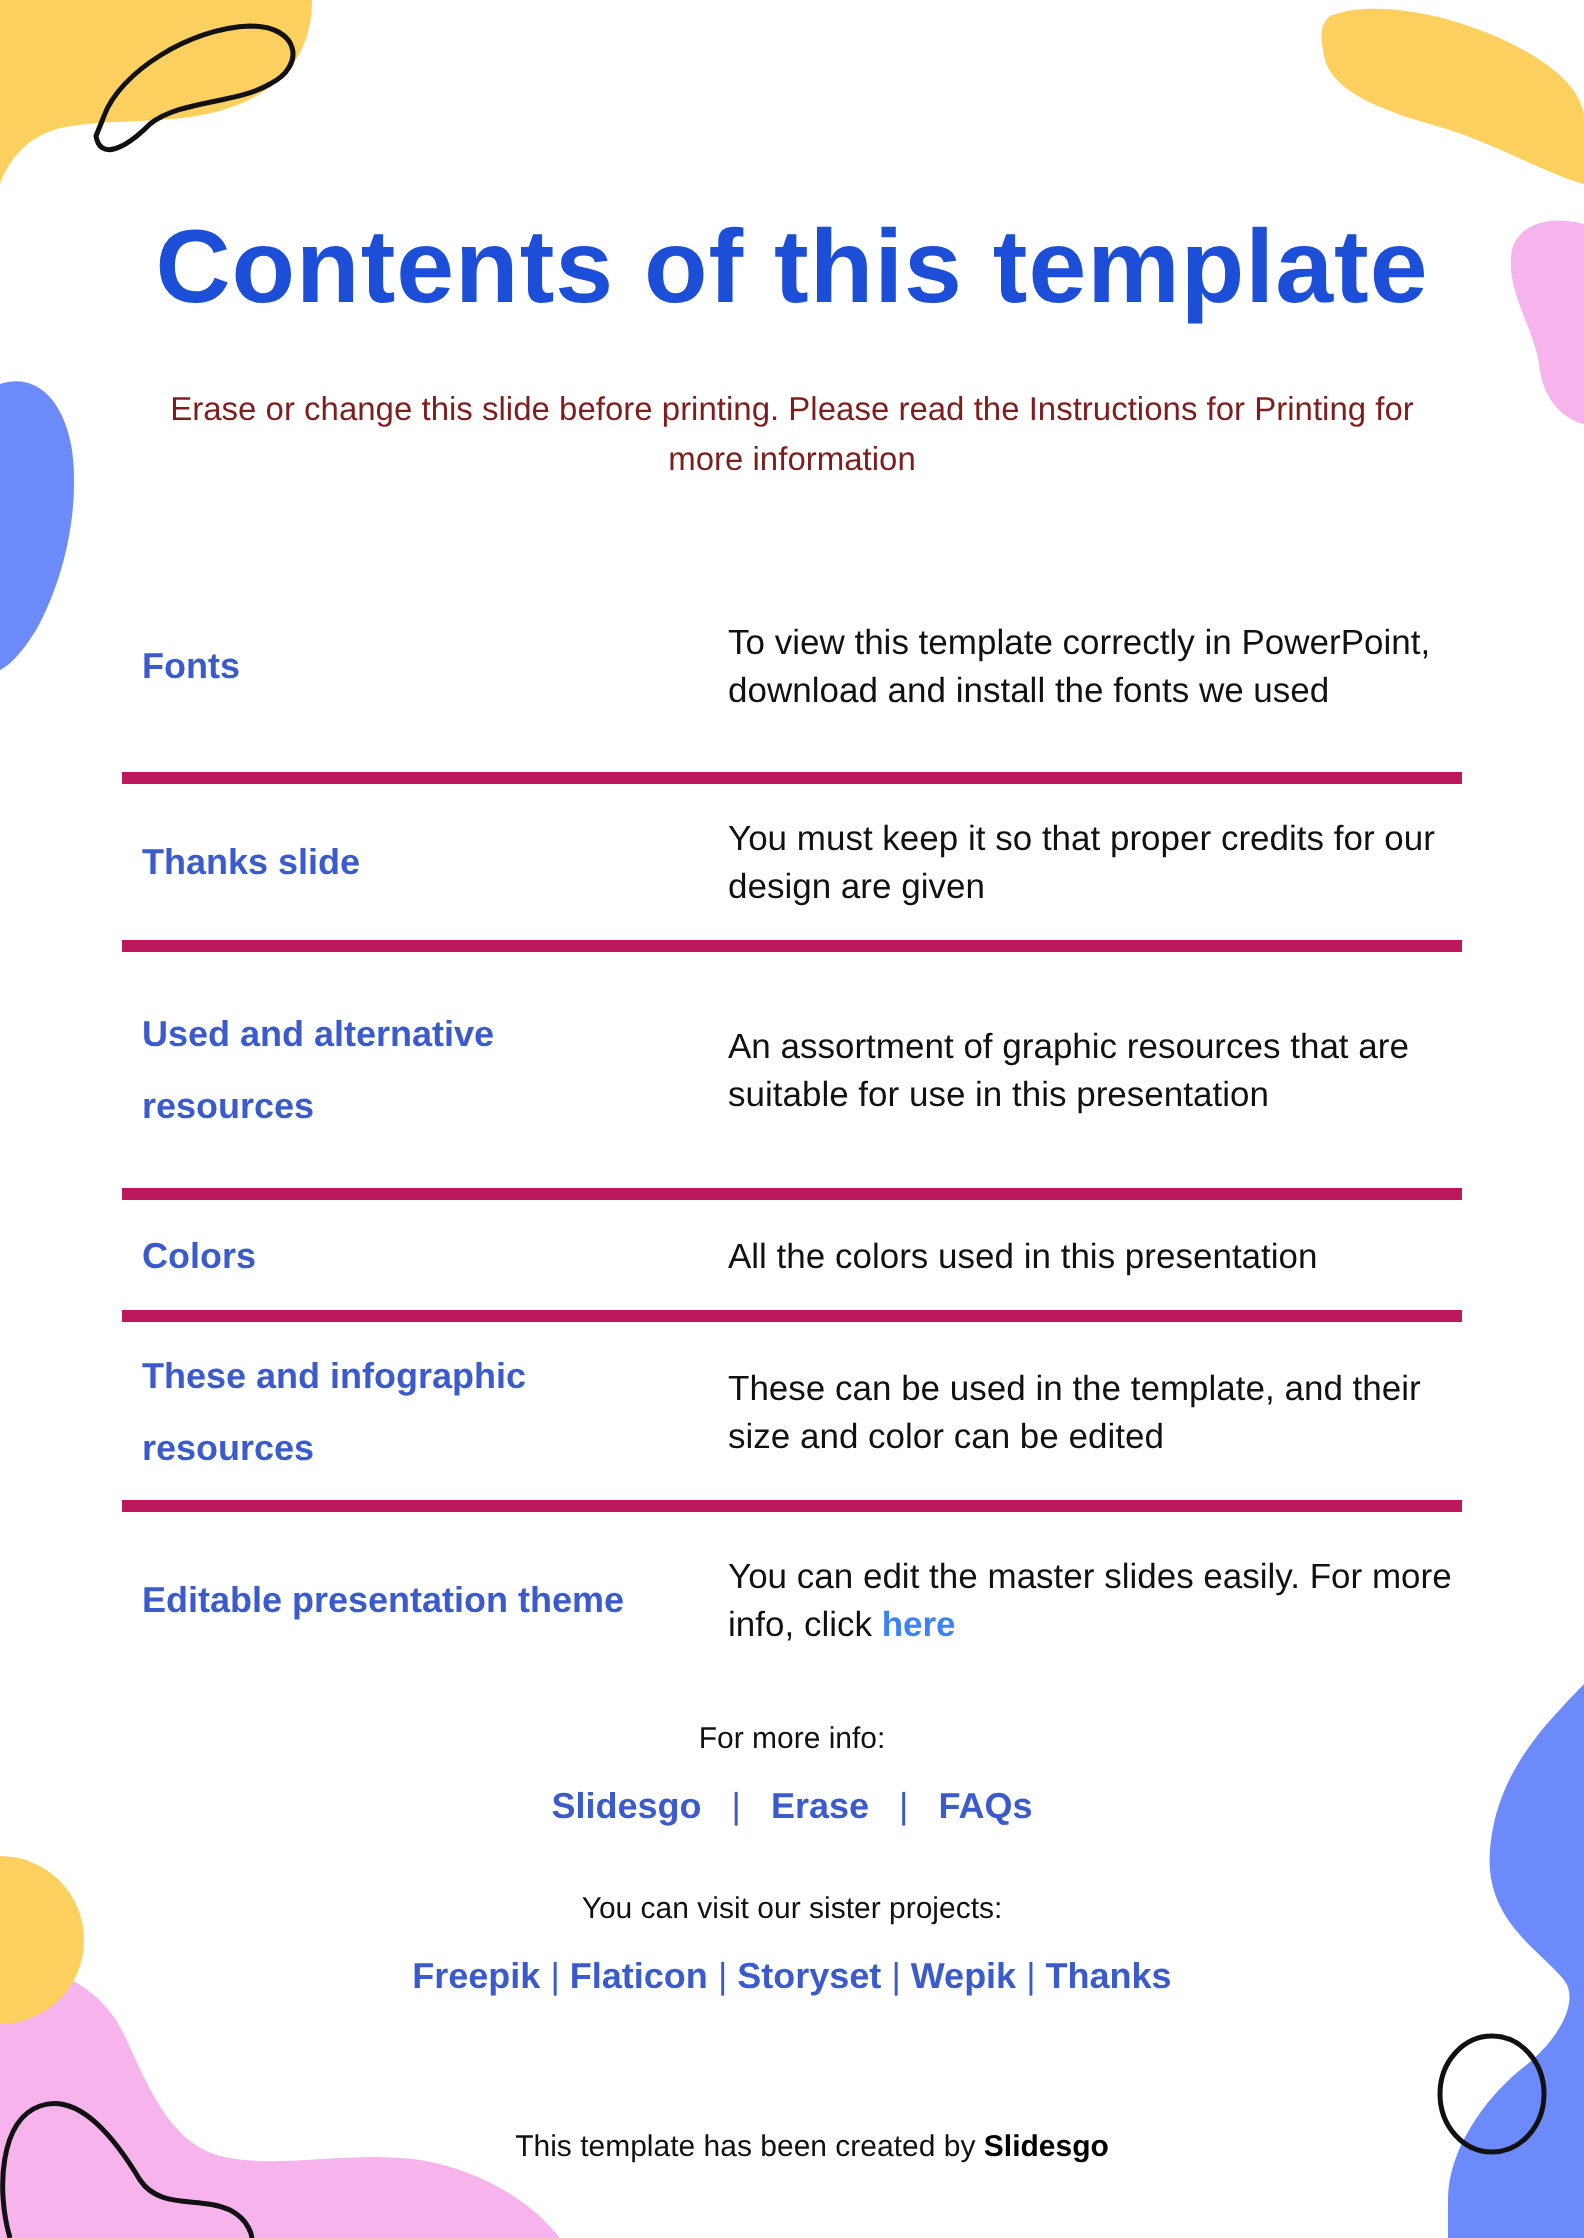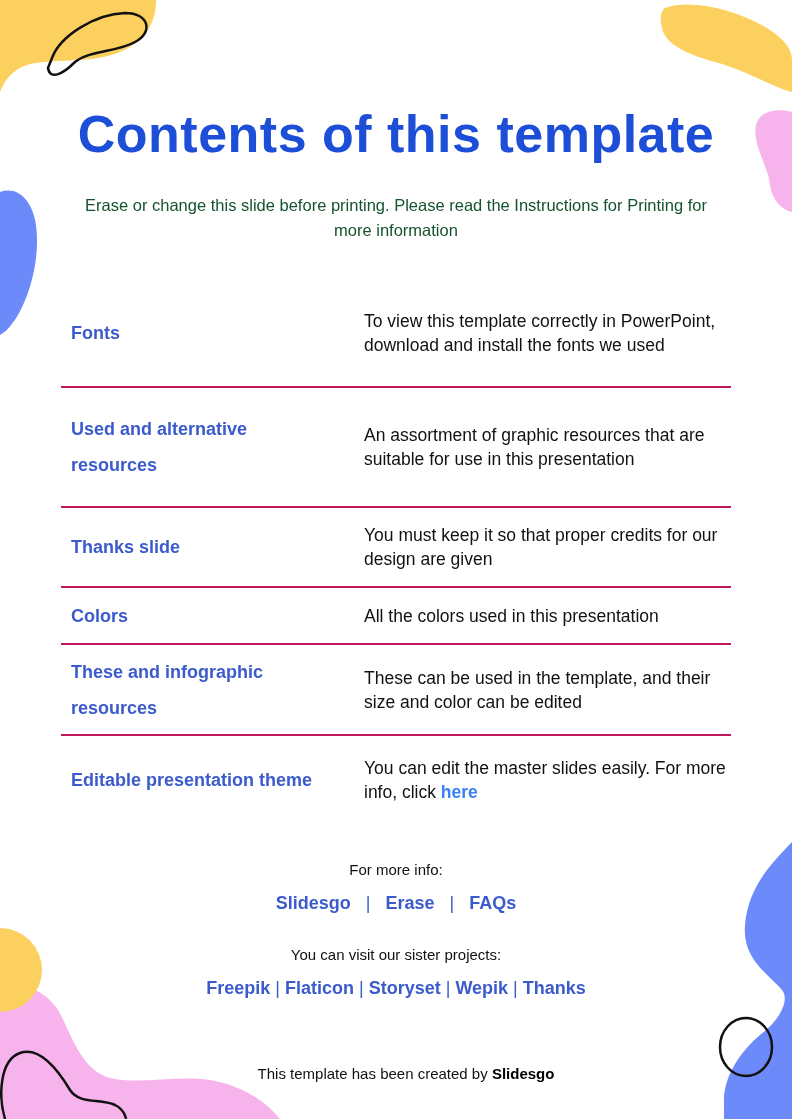--- a/index.html
+++ b/index.html
@@ -10,26 +10,26 @@
     color: #0d1026;
   }
   .deco { position: absolute; left: 0; top: 0; width: 792px; height: 1119px; pointer-events: none; }
   .title {
     position: absolute; left: 0; width: 792px; top: 104px;
     text-align: center; font-size: 52px; font-weight: 700; letter-spacing: 0.5px;
     color: #1d4ed8;
   }
   .subtitle {
     position: absolute; left: 80px; width: 632px; top: 193px;
-    text-align: center; font-size: 16.5px; line-height: 25px; color: #14532d;
+    text-align: center; font-size: 16.5px; line-height: 25px; color: #7f1d1d;
   }
   .table { position: absolute; left: 61px; width: 670px; top: 280px; }
   .row {
     display: flex; align-items: center;
-    border-bottom: 2px solid #be185d;
+    border-bottom: 6px solid #be185d;
   }
   .row.last { border-bottom: none; }
   .cell-label {
     width: 303px; padding-left: 10px; box-sizing: border-box;
     font-size: 18px; font-weight: 700; color: #3b5bcc; line-height: 36px;
   }
   .cell-desc {
     flex: 1; font-size: 17.5px; line-height: 24px; color: #111;
   }
   .cell-desc b { font-weight: 700; color: #3b82f6; }
@@ -68,27 +68,27 @@
 </svg>
 
 <div class="title">Contents of this template</div>
 <div class="subtitle">Erase or change this slide before printing. Please read the Instructions for Printing for more information</div>
 
 <div class="table">
   <div class="row" style="height:106px;">
     <div class="cell-label">Fonts</div>
     <div class="cell-desc">To view this template correctly in PowerPoint, download and install the fonts we used</div>
   </div>
+  <div class="row" style="height:78px;">
+    <div class="cell-label">Thanks slide</div>
+    <div class="cell-desc">You must keep it so that proper credits for our design are given</div>
+  </div>
   <div class="row" style="height:118px;">
     <div class="cell-label" style="padding-right:60px;">Used and alternative resources</div>
     <div class="cell-desc">An assortment of graphic resources that are suitable for use in this presentation</div>
-  </div>
-  <div class="row" style="height:78px;">
-    <div class="cell-label">Thanks slide</div>
-    <div class="cell-desc">You must keep it so that proper credits for our design are given</div>
   </div>
   <div class="row" style="height:55px;">
     <div class="cell-label">Colors</div>
     <div class="cell-desc">All the colors used in this presentation</div>
   </div>
   <div class="row" style="height:89px;">
     <div class="cell-label" style="padding-right:60px;">These and infographic resources</div>
     <div class="cell-desc">These can be used in the template, and their size and color can be edited</div>
   </div>
   <div class="row last" style="height:88px;">

